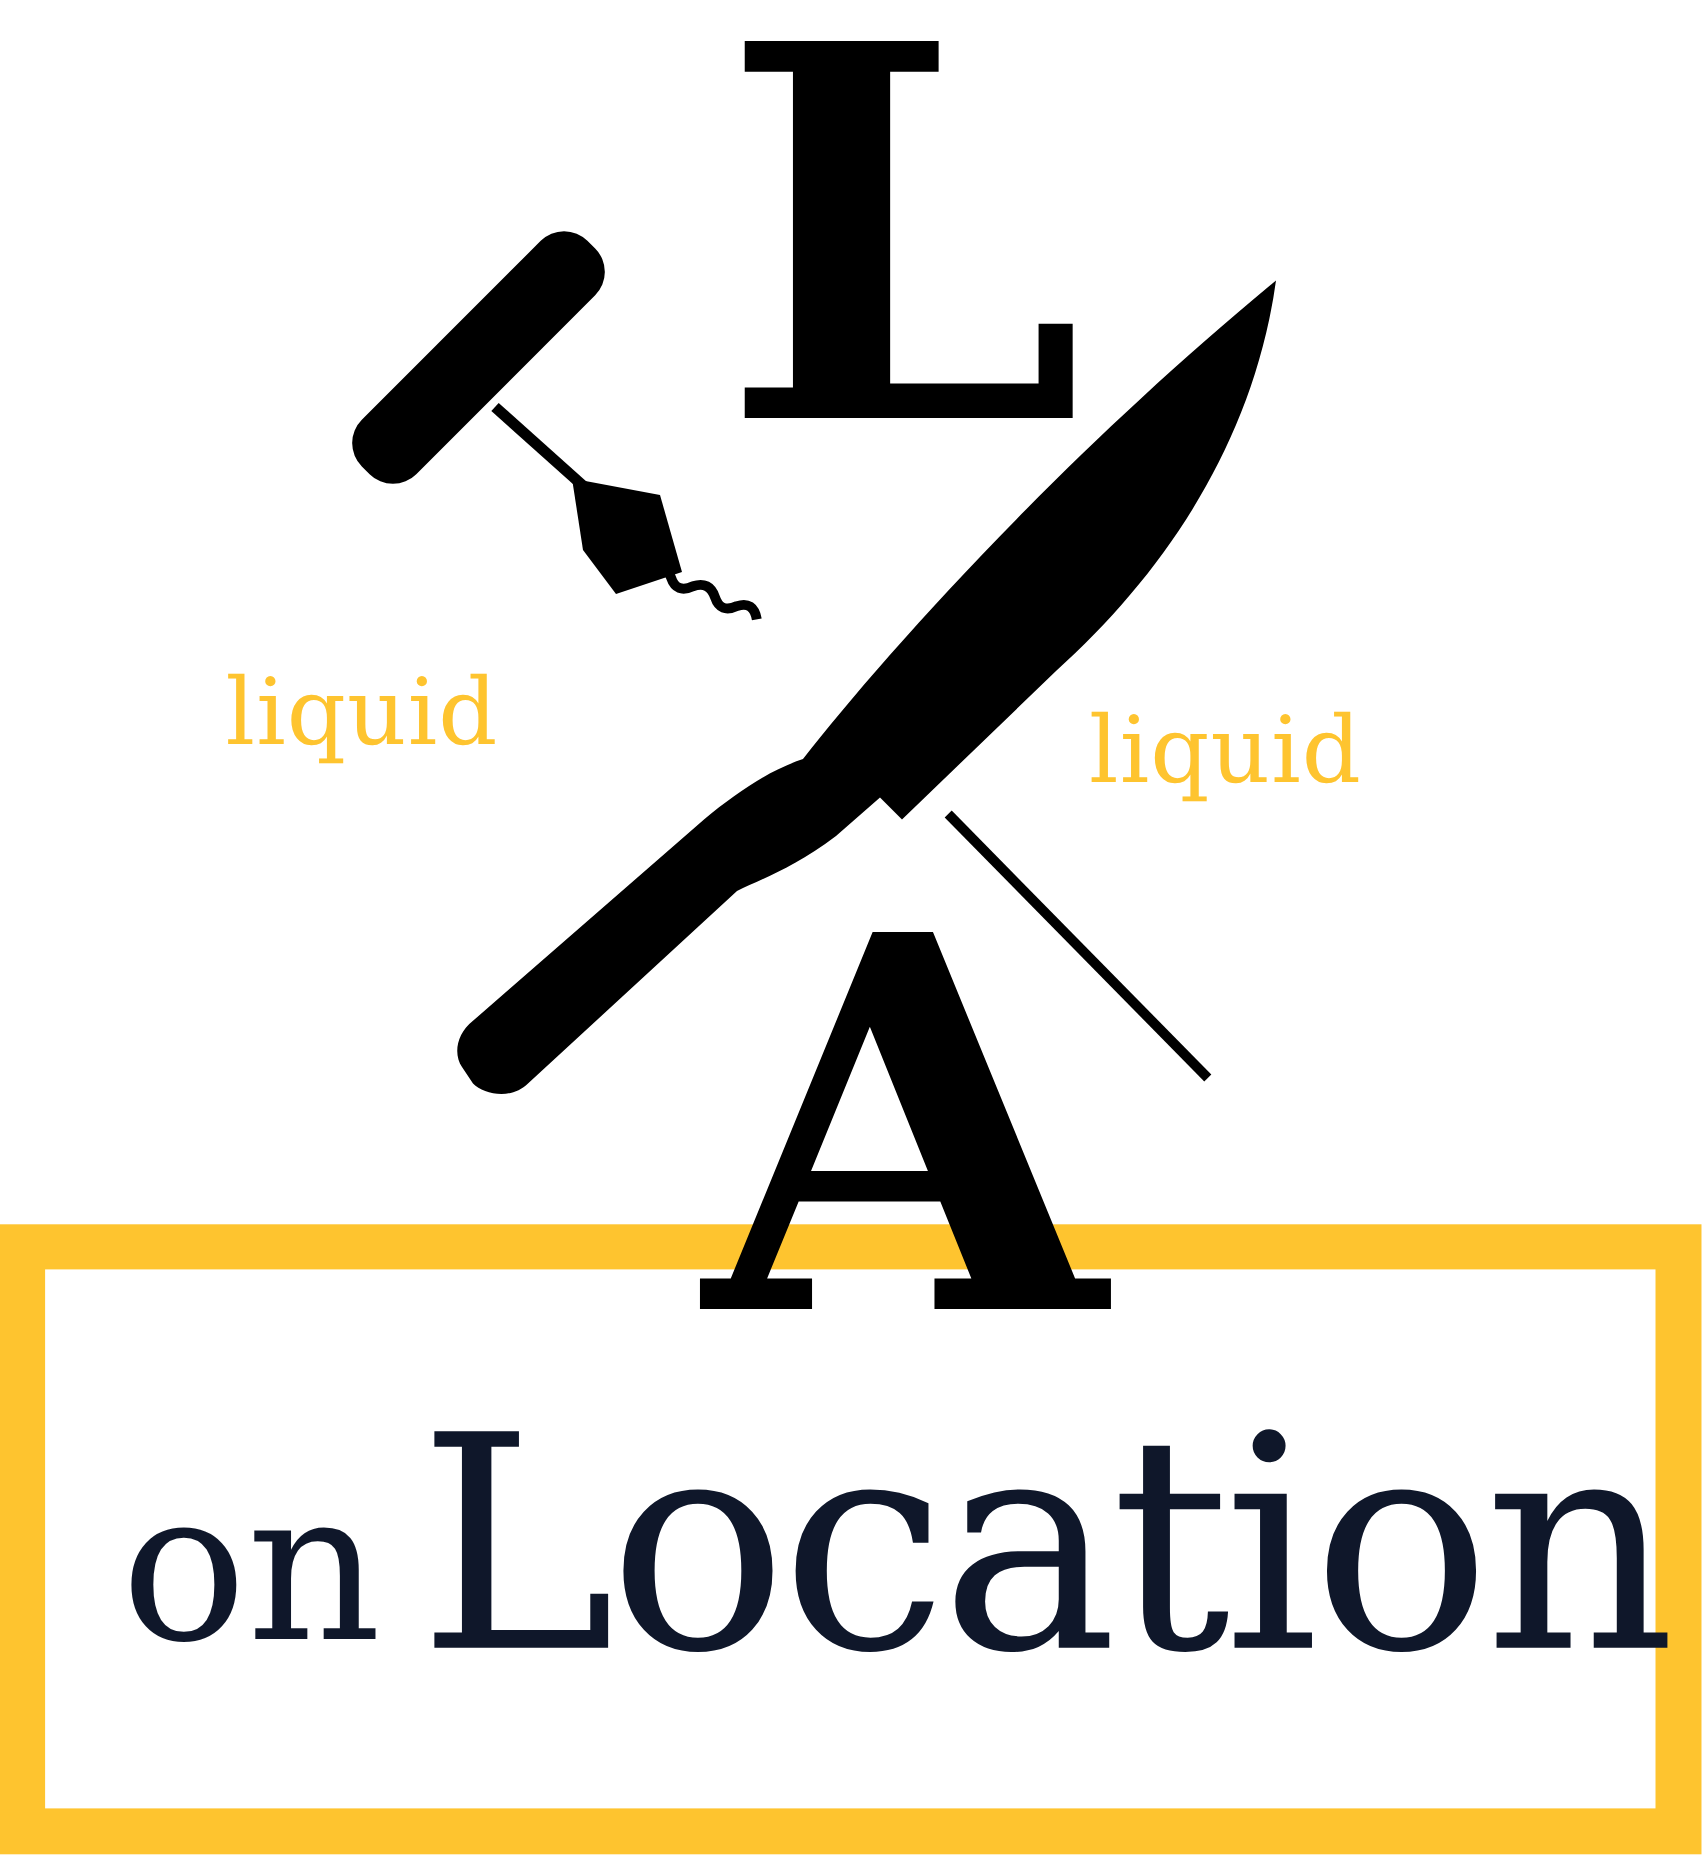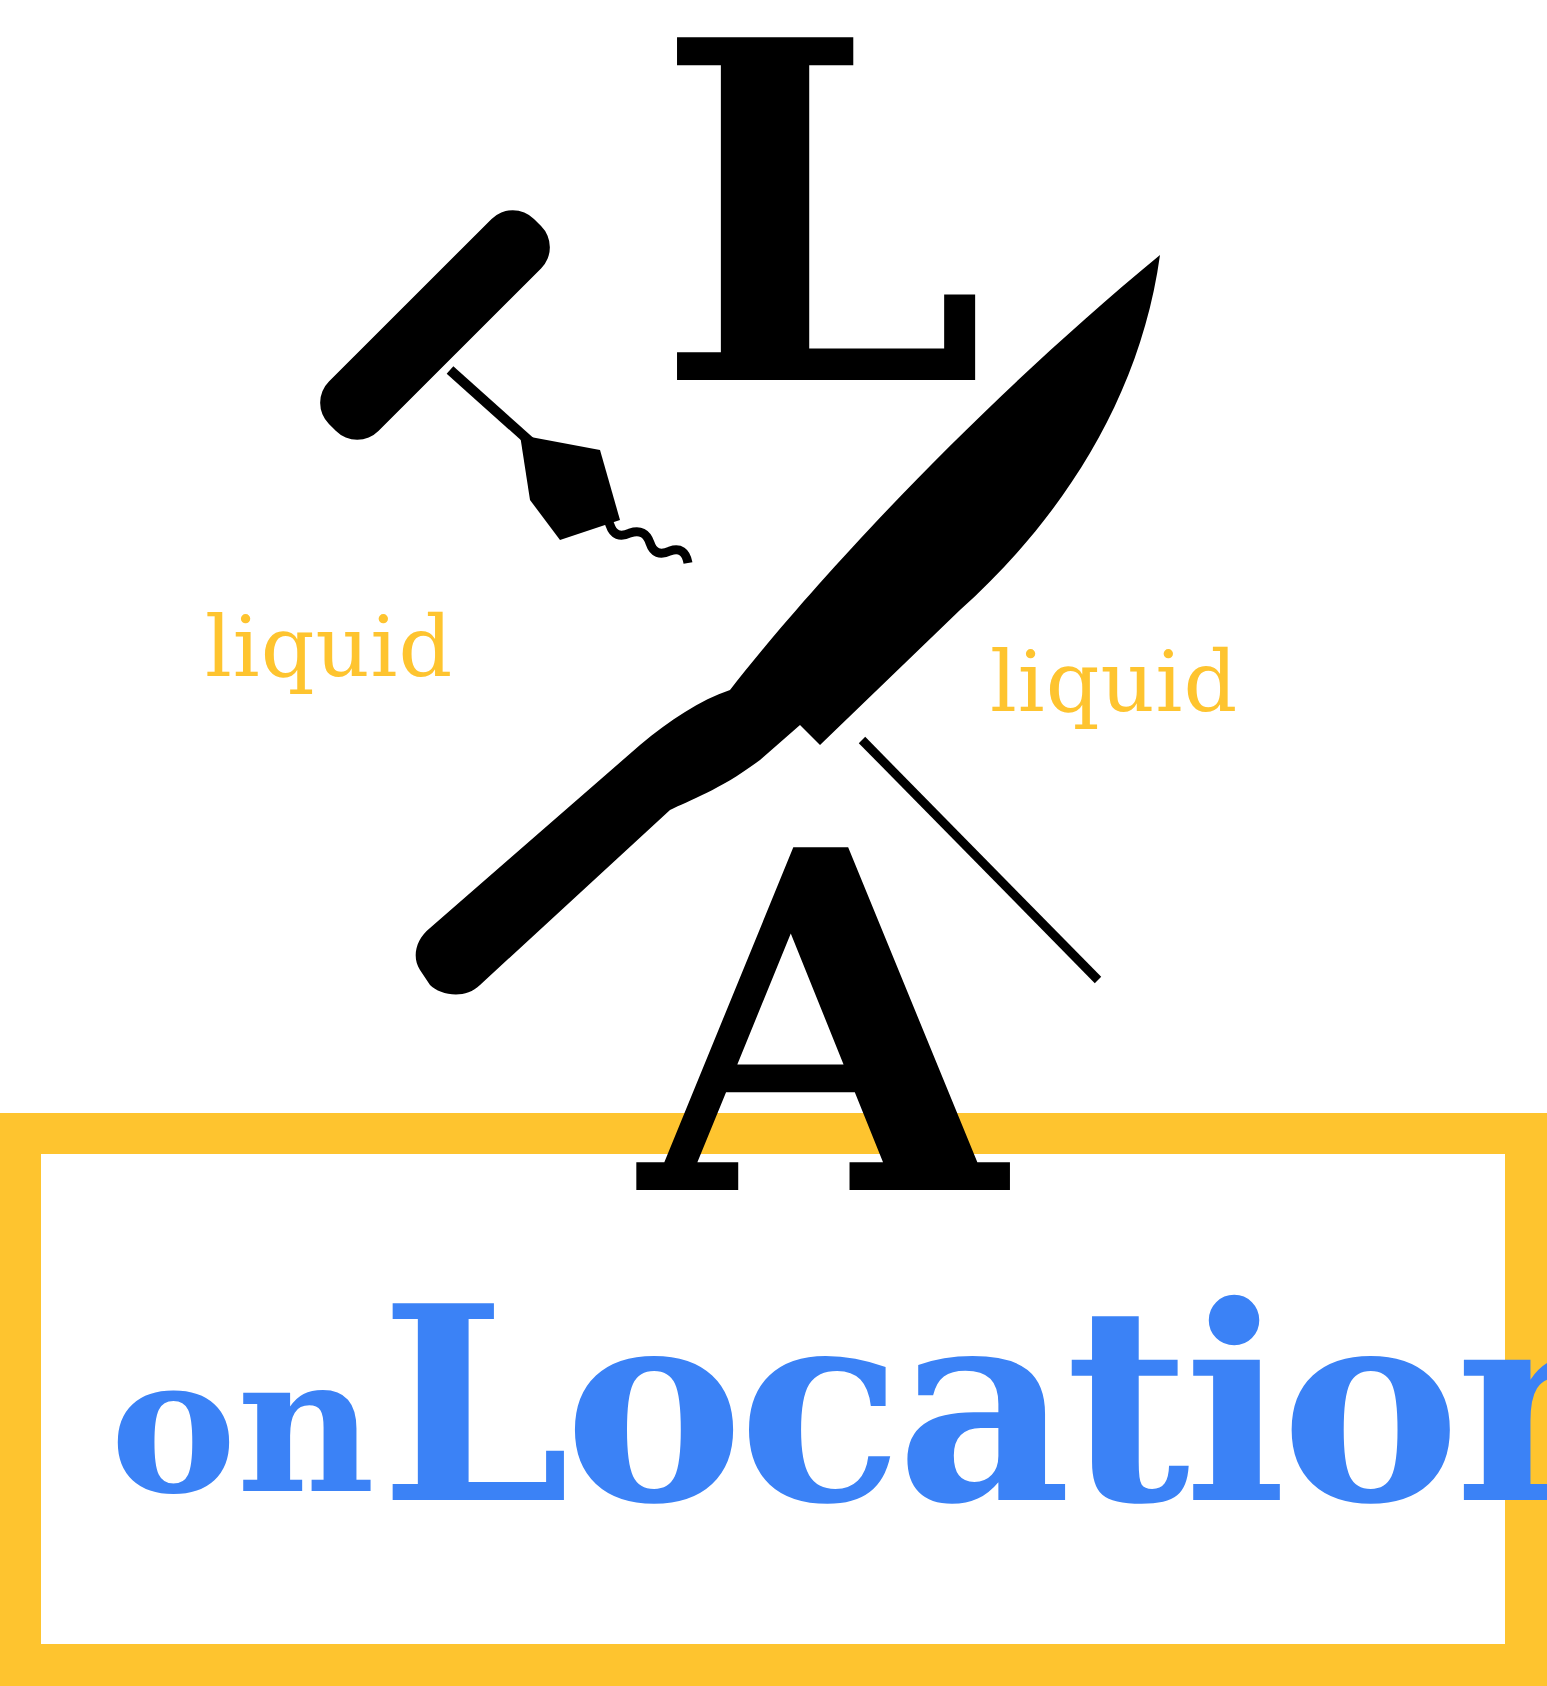--- a/index.html
+++ b/index.html
@@ -1,21 +1,21 @@
 <!DOCTYPE html>
 <html><head>
   <meta charset="utf-8">
   <style>
     html, body { margin:0; padding:0; background:#ffffff; }
     body { width:1547px; height:1686px; position:relative; overflow:hidden; }
     .frame { position:absolute; left:0; top:1113px; width:1547px; height:573px; background:#fec42f; }
     .frame-inner { position:absolute; left:41px; top:1154px; width:1464px; height:490px; background:#ffffff; }
     .big-letter { position:absolute; font-family:"DejaVu Serif", serif; font-weight:bold; color:#000; line-height:1; }
     .tagline { position:absolute; font-family:"DejaVu Serif", serif; color:#fec42f; font-size:84px; line-height:1; letter-spacing:1px; }
-    .onloc { position:absolute; font-family:"DejaVu Serif", serif; font-weight:bold; color:#3b82f6; line-height:1; white-space:nowrap; }
+    .onloc { position:absolute; font-family:"DejaVu Serif", serif; font-weight:normal; color:#0f172a; line-height:1; white-space:nowrap; }
     svg { position:absolute; left:0; top:0; }
   </style>
 </head>
 <body>
 
 <div class="frame"></div>
 <div class="frame-inner"></div>
 
 <svg width="1547" height="1686" viewBox="0 0 1547 1686">
 

